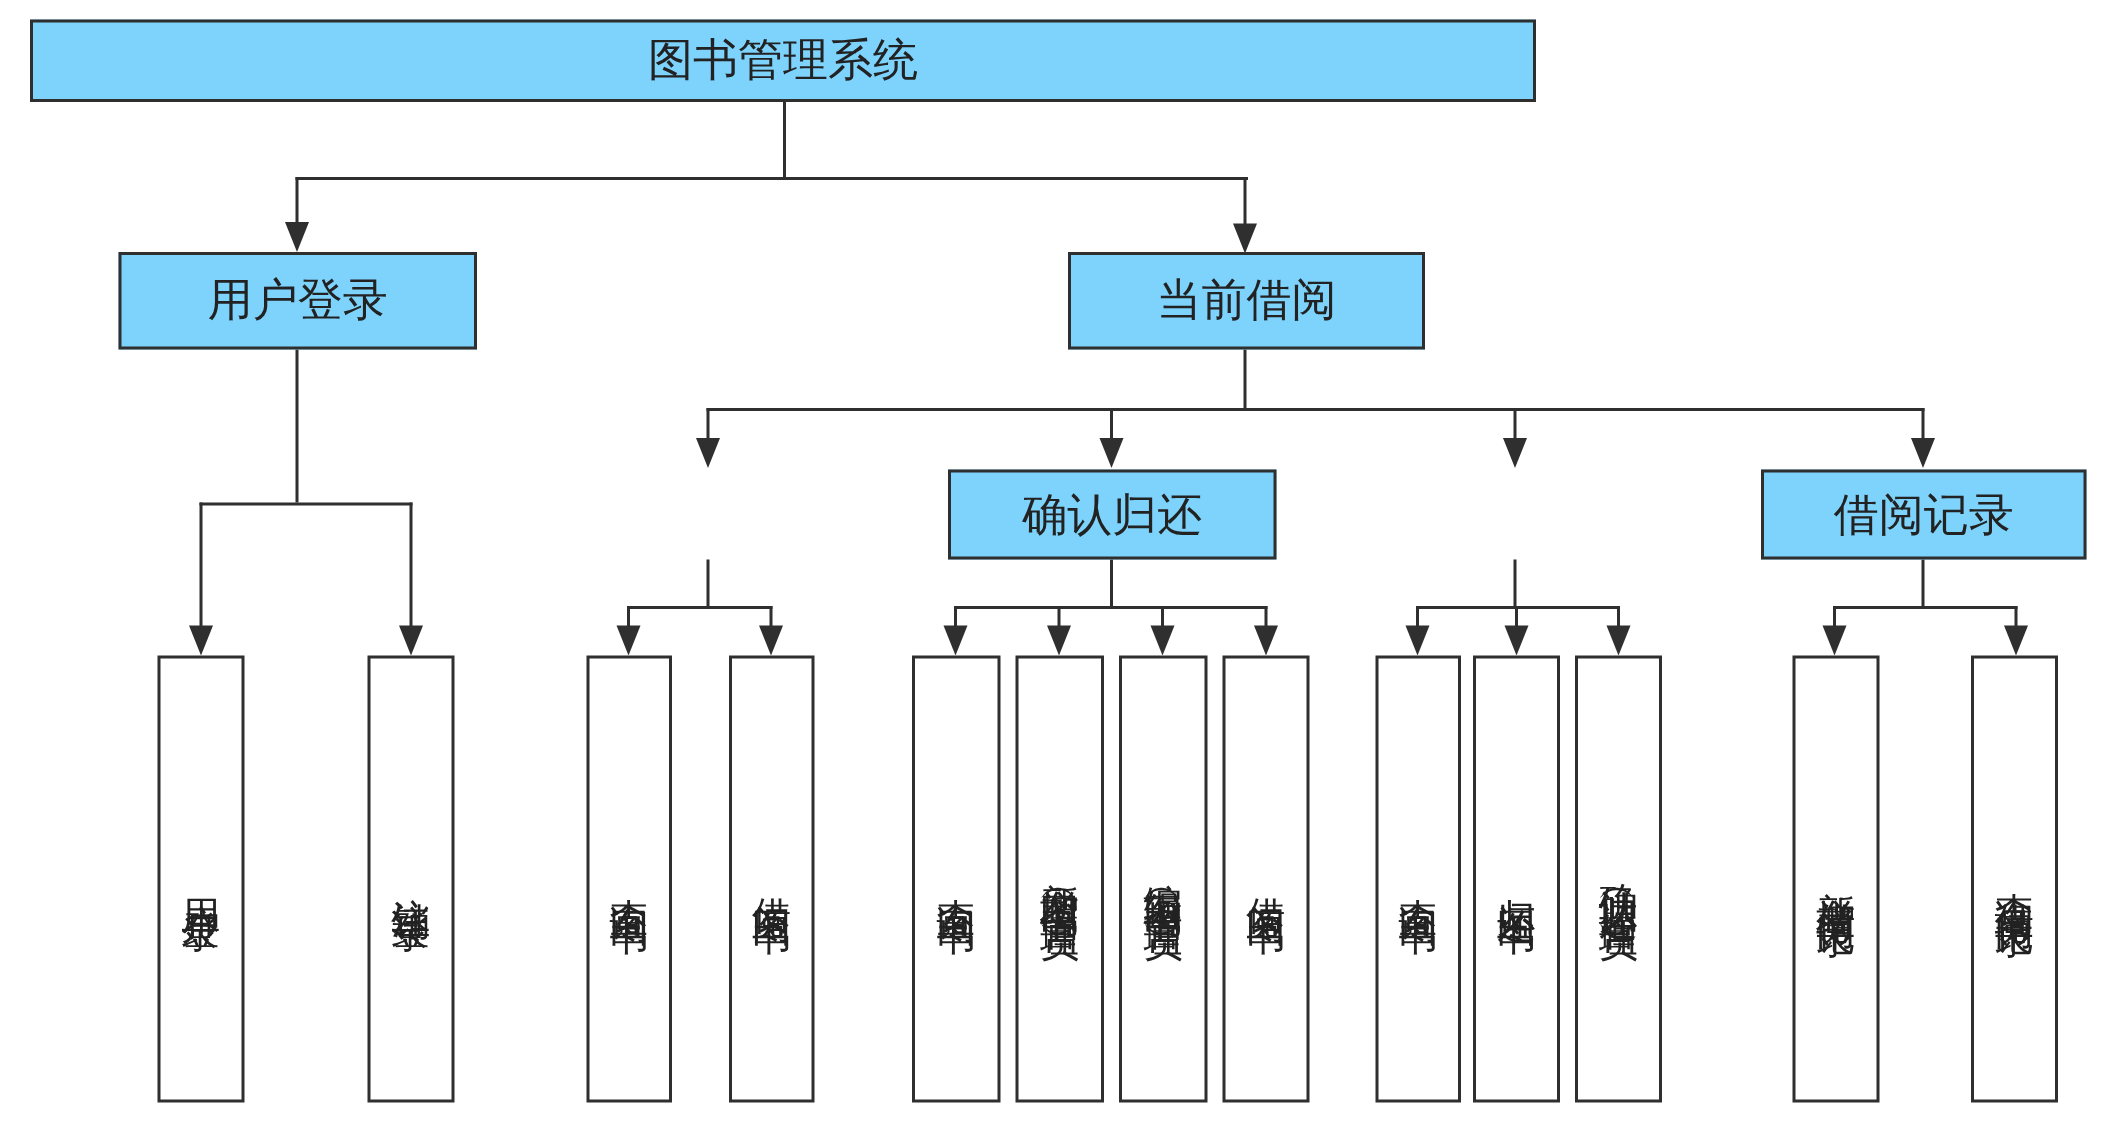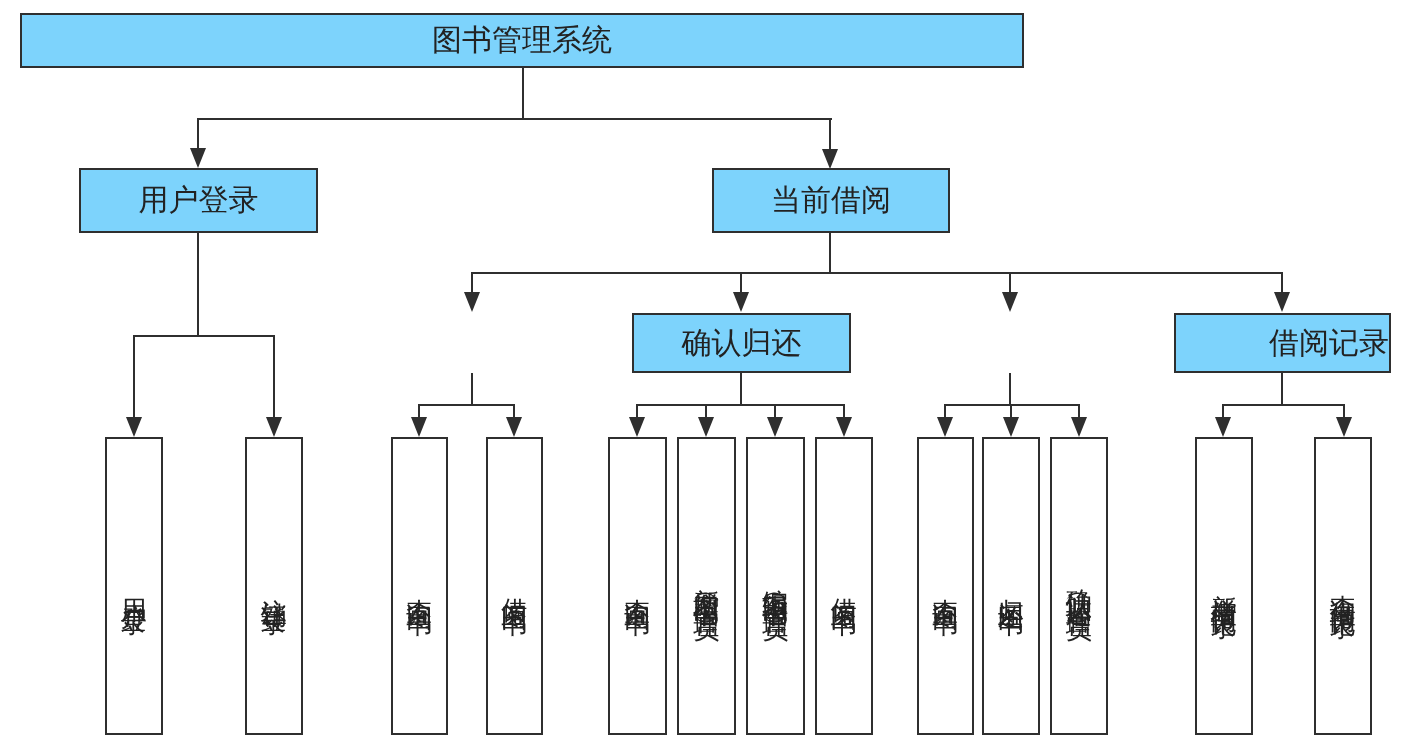--- a/index.html
+++ b/index.html
@@ -130,21 +130,21 @@
   <div class="hbox" style="left:79px;top:168px;width:239px;height:65px;">
     <span>用户登录</span>
   </div>
   <div class="hbox" style="left:712px;top:168px;width:238px;height:65px;">
     <span>当前借阅</span>
   </div>
 
   <div class="hbox" style="left:632px;top:313px;width:219px;height:60px;">
     <span>确认归还</span>
   </div>
-  <div class="hbox" style="left:1174px;top:313px;width:217px;height:60px;justify-content:flex-end;">
+  <div class="hbox" style="left:1174px;top:313px;width:217px;height:60px;">
     <span>借阅记录</span>
   </div>
 
   <div class="vbox" style="left:105px;width:58px;">
     <span class="vtext">用户登录</span>
   </div>
   <div class="vbox" style="left:245px;width:58px;">
     <span class="vtext">注销登录</span>
   </div>
 

